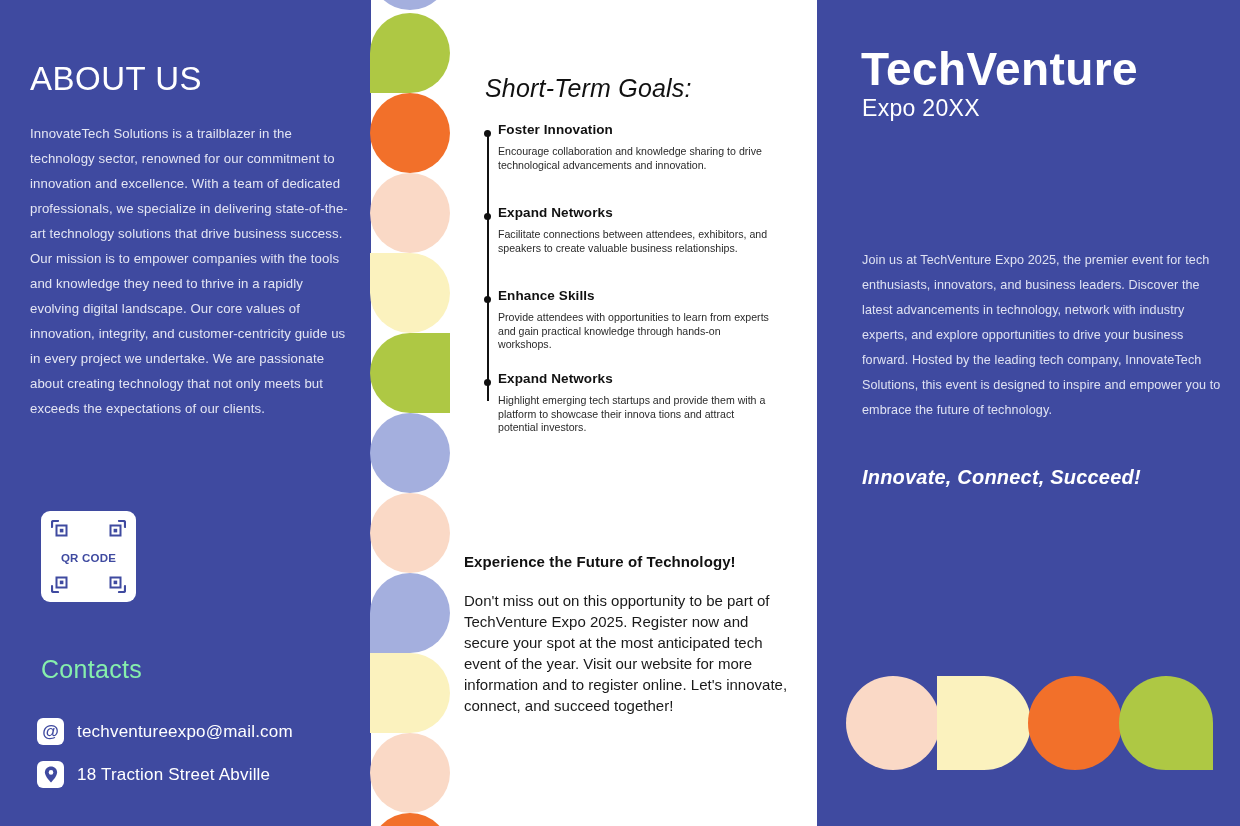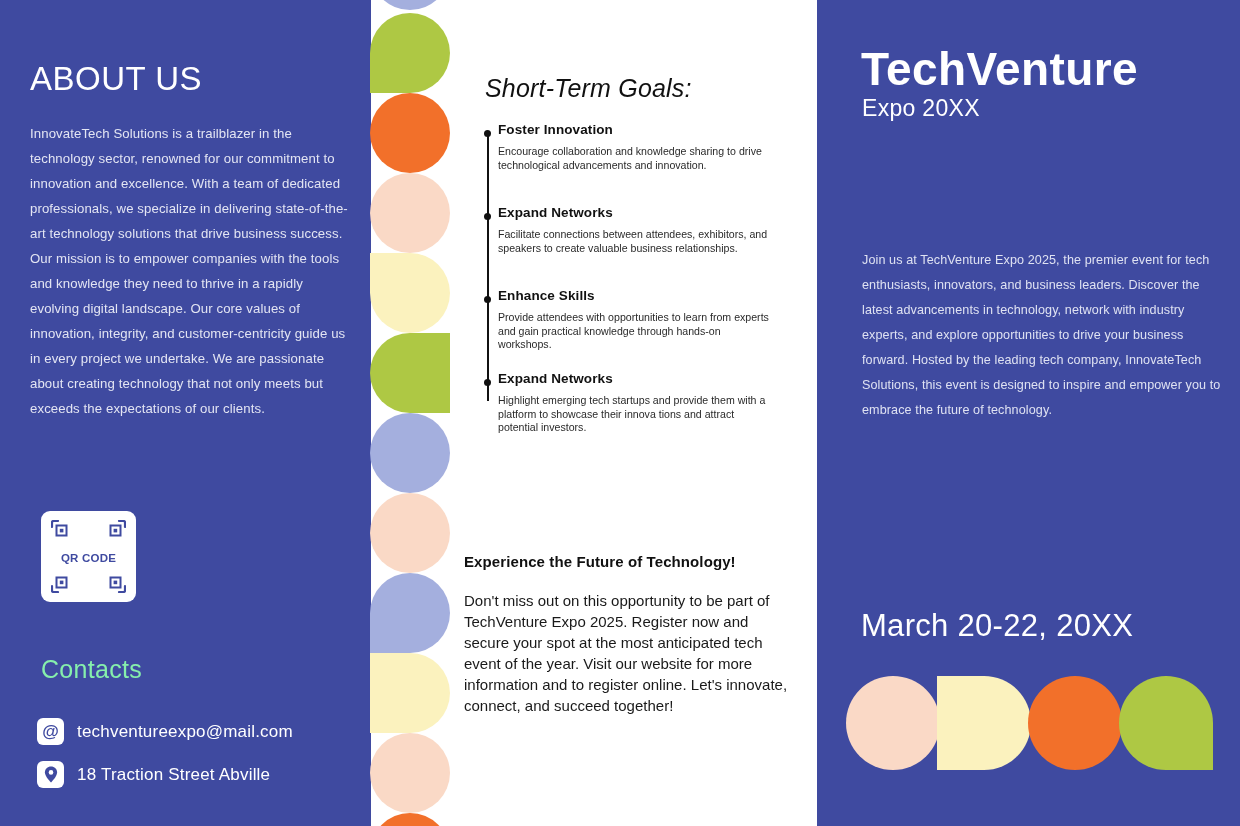--- a/index.html
+++ b/index.html
@@ -235,20 +235,20 @@
     </div>
 </div>
 
 <h3 class="exp-title">Experience the Future of Technology!</h3>
 <p class="exp-body">Don't miss out on this opportunity to be part of TechVenture Expo 2025. Register now and secure your spot at the most anticipated tech event of the year. Visit our website for more information and to register online. Let's innovate, connect, and succeed together!</p>
 
 <div class="right-panel">
   <h1 class="rp-title">TechVenture</h1>
   <div class="rp-sub">Expo 20XX</div>
   <p class="rp-body">Join us at TechVenture Expo 2025, the premier event for tech enthusiasts, innovators, and business leaders. Discover the latest advancements in technology, network with industry experts, and explore opportunities to drive your business forward. Hosted by the leading tech company, InnovateTech Solutions, this event is designed to inspire and empower you to embrace the future of technology.</p>
-  <div class="rp-date">March 20-22, 20XX</div>
+  <div class="rp-slogan">Innovate, Connect, Succeed!</div>
   <div class="rp-shapes-wrap" id="footer-shapes">
       <div class="rp-shape" style="left: 29px; background: rgb(250, 217, 198); border-radius: 50%;"></div>
       <div class="rp-shape" style="left: 120px; background: rgb(251, 242, 190); border-radius: 0px 47px 47px 0px;"></div>
       <div class="rp-shape" style="left: 211px; background: rgb(242, 112, 42); border-radius: 50%;"></div>
       <div class="rp-shape" style="left: 302px; background: rgb(174, 200, 68); border-radius: 47px 47px 0px;"></div>
     </div>
 </div>
 
 </body></html>

